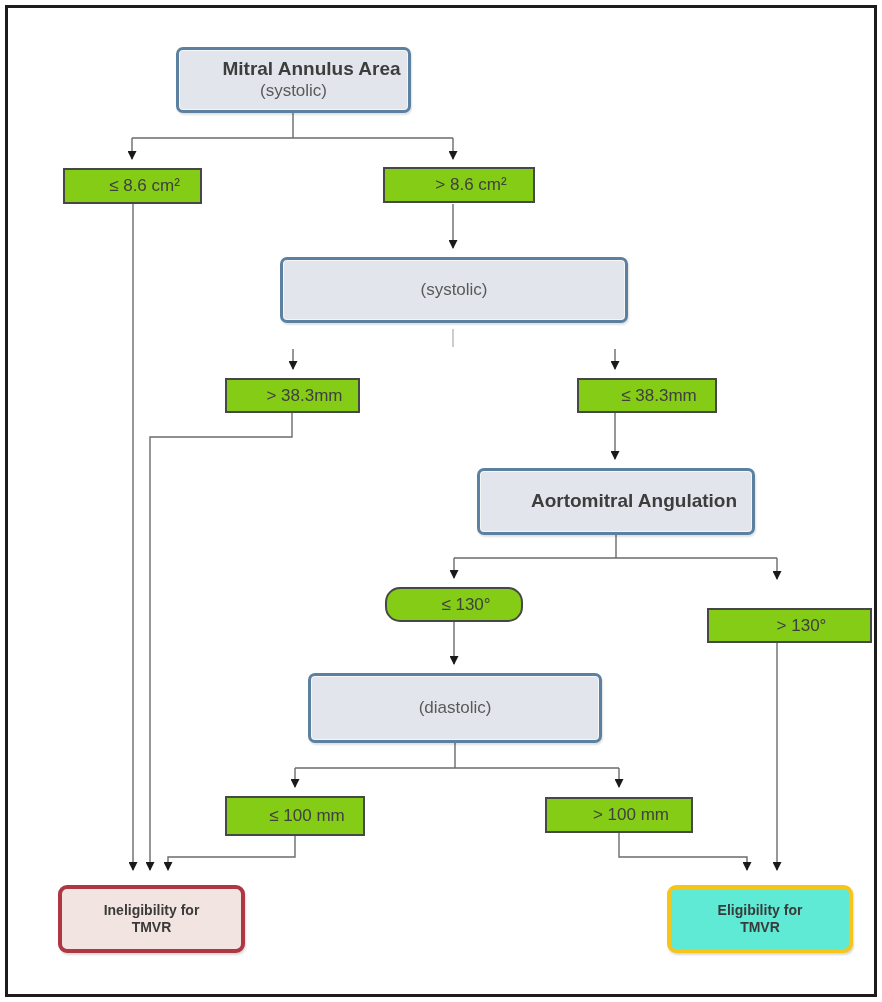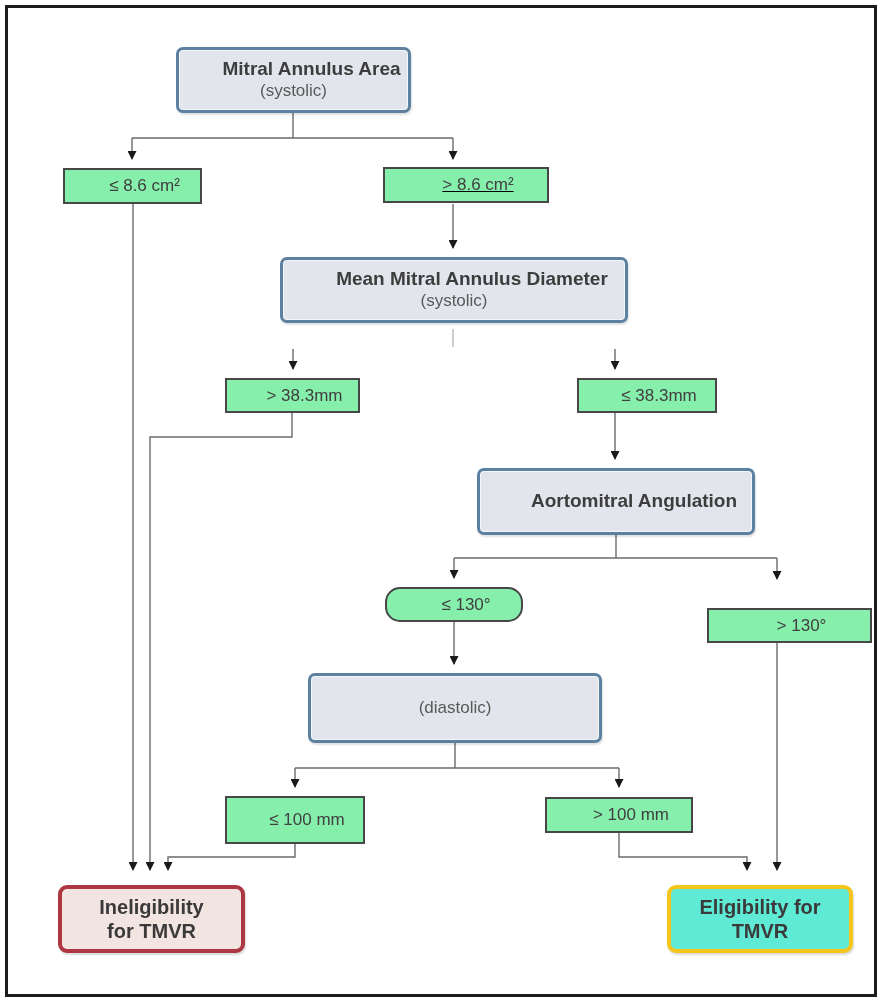--- a/index.html
+++ b/index.html
@@ -4,23 +4,23 @@
 <style>
   html,body{margin:0;padding:0;background:#ffffff;}
   body{width:882px;height:1002px;position:relative;font-family:"Liberation Sans",sans-serif;}
   .frame{position:absolute;left:5px;top:5px;width:866px;height:986px;border:3px solid #1c1c1c;background:#ffffff;}
   .stage{position:absolute;left:0;top:0;width:882px;height:1002px;}
   .stage svg{position:absolute;left:0;top:0;}
   .node{position:absolute;display:flex;flex-direction:column;align-items:center;justify-content:center;text-align:center;box-sizing:border-box;}
   .criteria{background:#e2e6ec;border:3px solid #5b80a0;border-radius:7px;box-shadow:inset 0 0 0 1px rgba(255,255,255,.65), 1px 2px 2px rgba(0,0,0,.12);}
   .criteria .t1{font-weight:bold;font-size:19px;color:#3d3d3d;line-height:1.2;margin-left:36px;}
   .criteria .t2{font-size:17px;color:#595959;line-height:1.2;}
-  .decision{background:#86efac;border:2px solid #474747;padding-left:24px;}
+  .decision{background:#84cc16;border:2px solid #474747;padding-left:24px;}
   .decision .t1{font-size:17px;color:#404040;}
-  .outcome{border-radius:9px;font-weight:bold;font-size:20px;color:#3a3a3a;line-height:1.2;padding:4px 27px;}
+  .outcome{border-radius:9px;font-weight:bold;font-size:14px;color:#3a3a3a;line-height:1.2;padding:4px 27px;}
   .outcome.bad{background:#f2e4e0;border:4px solid #ad3742;box-shadow:1px 2px 2px rgba(0,0,0,.15);}
   .outcome.good{background:#5eead4;border:4px solid #f5c51b;box-shadow:1px 2px 2px rgba(0,0,0,.15);}
 </style>
 </head>
 <body>
 
 <div class="frame"></div>
 
 <div class="stage">
 
@@ -68,26 +68,25 @@
 
   <div class="node criteria" style="left:176px;top:47px;width:235px;height:66px;">
     <span class="t1">Mitral Annulus Area</span>
     <span class="t2">(systolic)</span>
   </div>
 
   <div class="node decision" style="left:63px;top:168px;width:139px;height:36px;">
     <span class="t1">≤ 8.6 cm²</span>
   </div>
 
-  <div class="node decision" style="left:383px;top:167px;width:166px;height:36px;text-decoration:underline;">
+  <div class="node decision" style="left:383px;top:167px;width:152px;height:36px;">
     <span class="t1">&gt; 8.6 cm²</span>
   </div>
 
   <div class="node criteria" style="left:280px;top:257px;width:348px;height:66px;">
-    <span class="t1">Mean Mitral Annulus Diameter</span>
     <span class="t2">(systolic)</span>
   </div>
 
   <div class="node decision" style="left:225px;top:378px;width:135px;height:35px;">
     <span class="t1">&gt; 38.3mm</span>
   </div>
 
   <div class="node decision" style="left:545px;top:378px;width:140px;height:35px;margin-left:32px;">
     <span class="t1">≤ 38.3mm</span>
   </div>
@@ -101,21 +100,21 @@
   </div>
 
   <div class="node decision" style="left:707px;top:608px;width:165px;height:35px;">
     <span class="t1">&gt; 130°</span>
   </div>
 
   <div class="node criteria" style="left:308px;top:673px;width:294px;height:70px;">
     <span class="t2">(diastolic)</span>
   </div>
 
-  <div class="node decision" style="left:225px;top:796px;width:140px;height:48px;">
+  <div class="node decision" style="left:225px;top:796px;width:140px;height:40px;">
     <span class="t1">≤ 100 mm</span>
   </div>
 
   <div class="node decision" style="left:545px;top:797px;width:148px;height:36px;">
     <span class="t1">&gt; 100 mm</span>
   </div>
 
   <div class="node outcome bad" style="left:58px;top:885px;width:187px;height:68px;">
     <span>Ineligibility for TMVR</span>
   </div>

